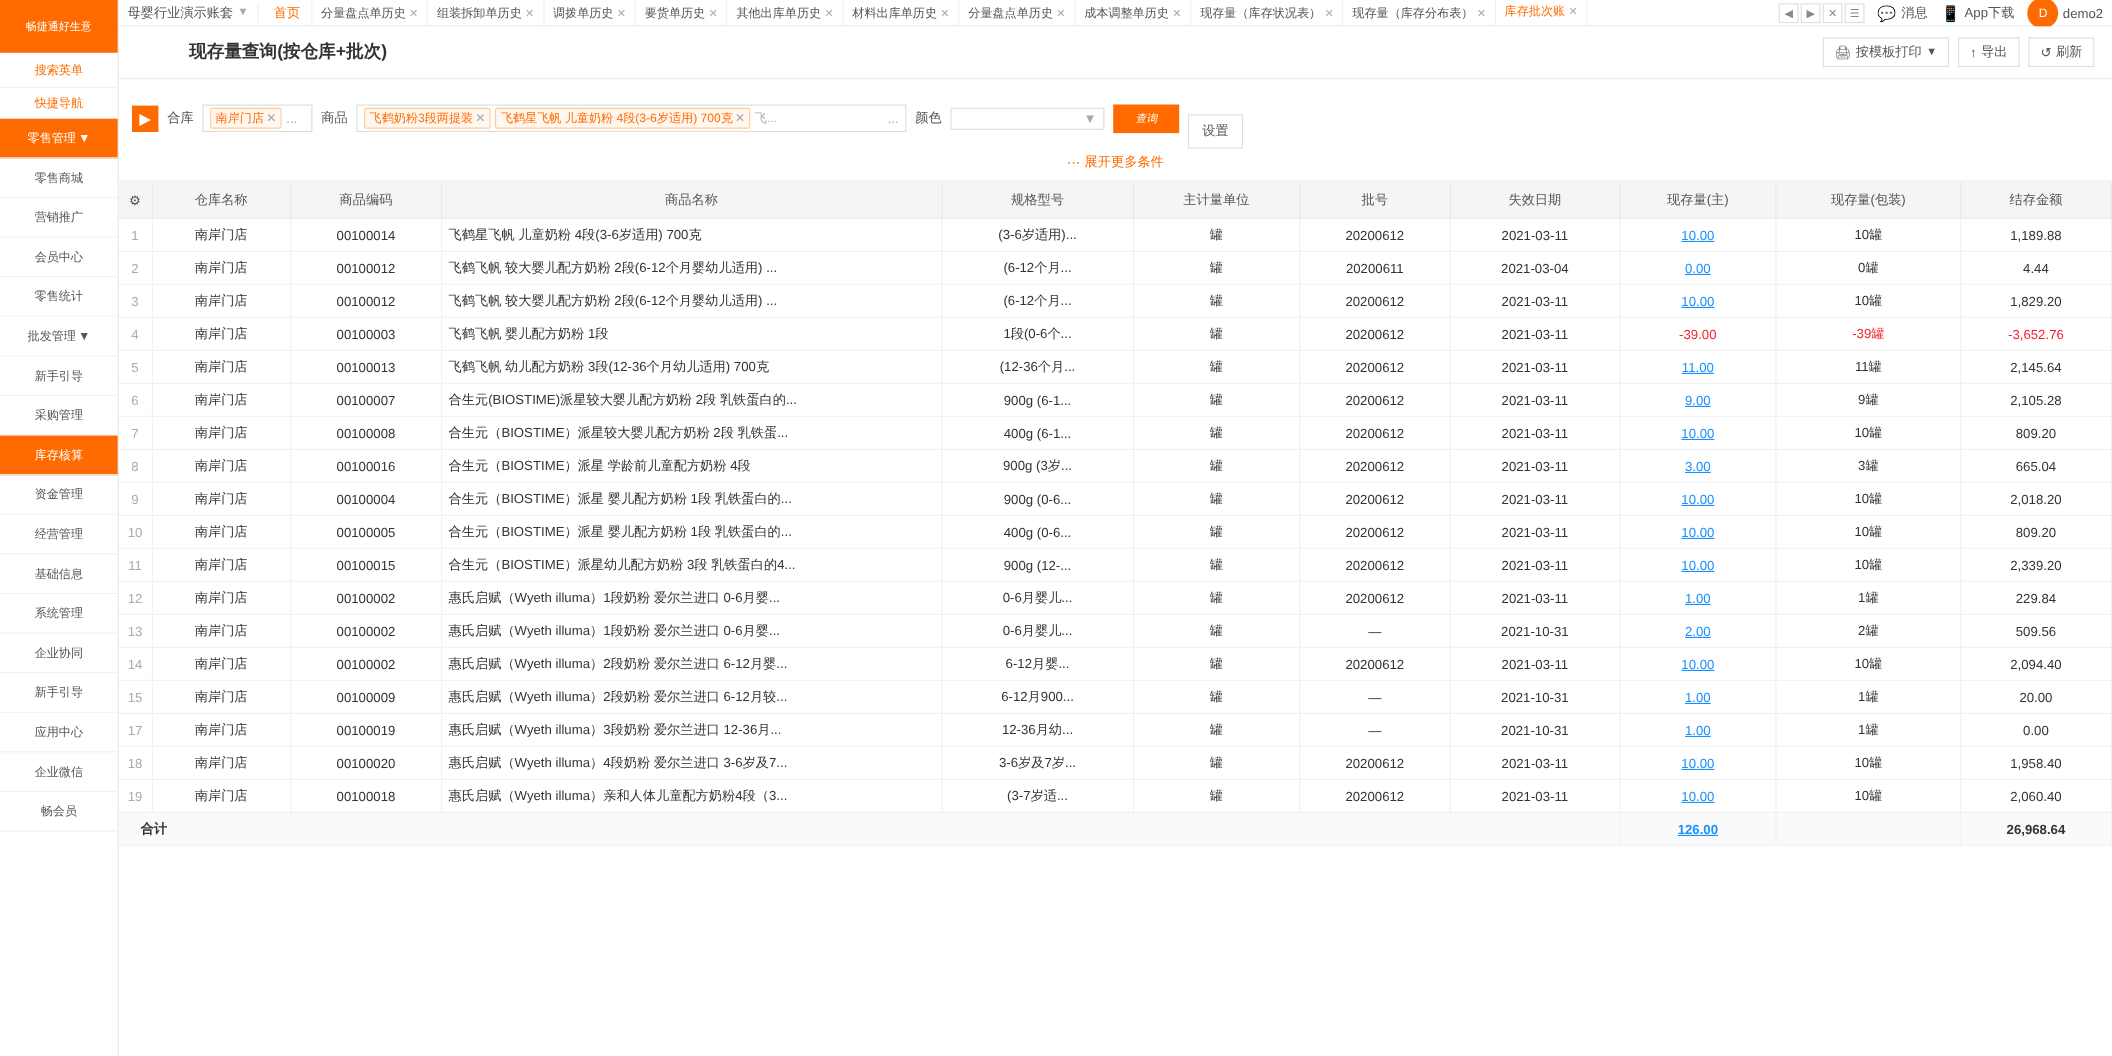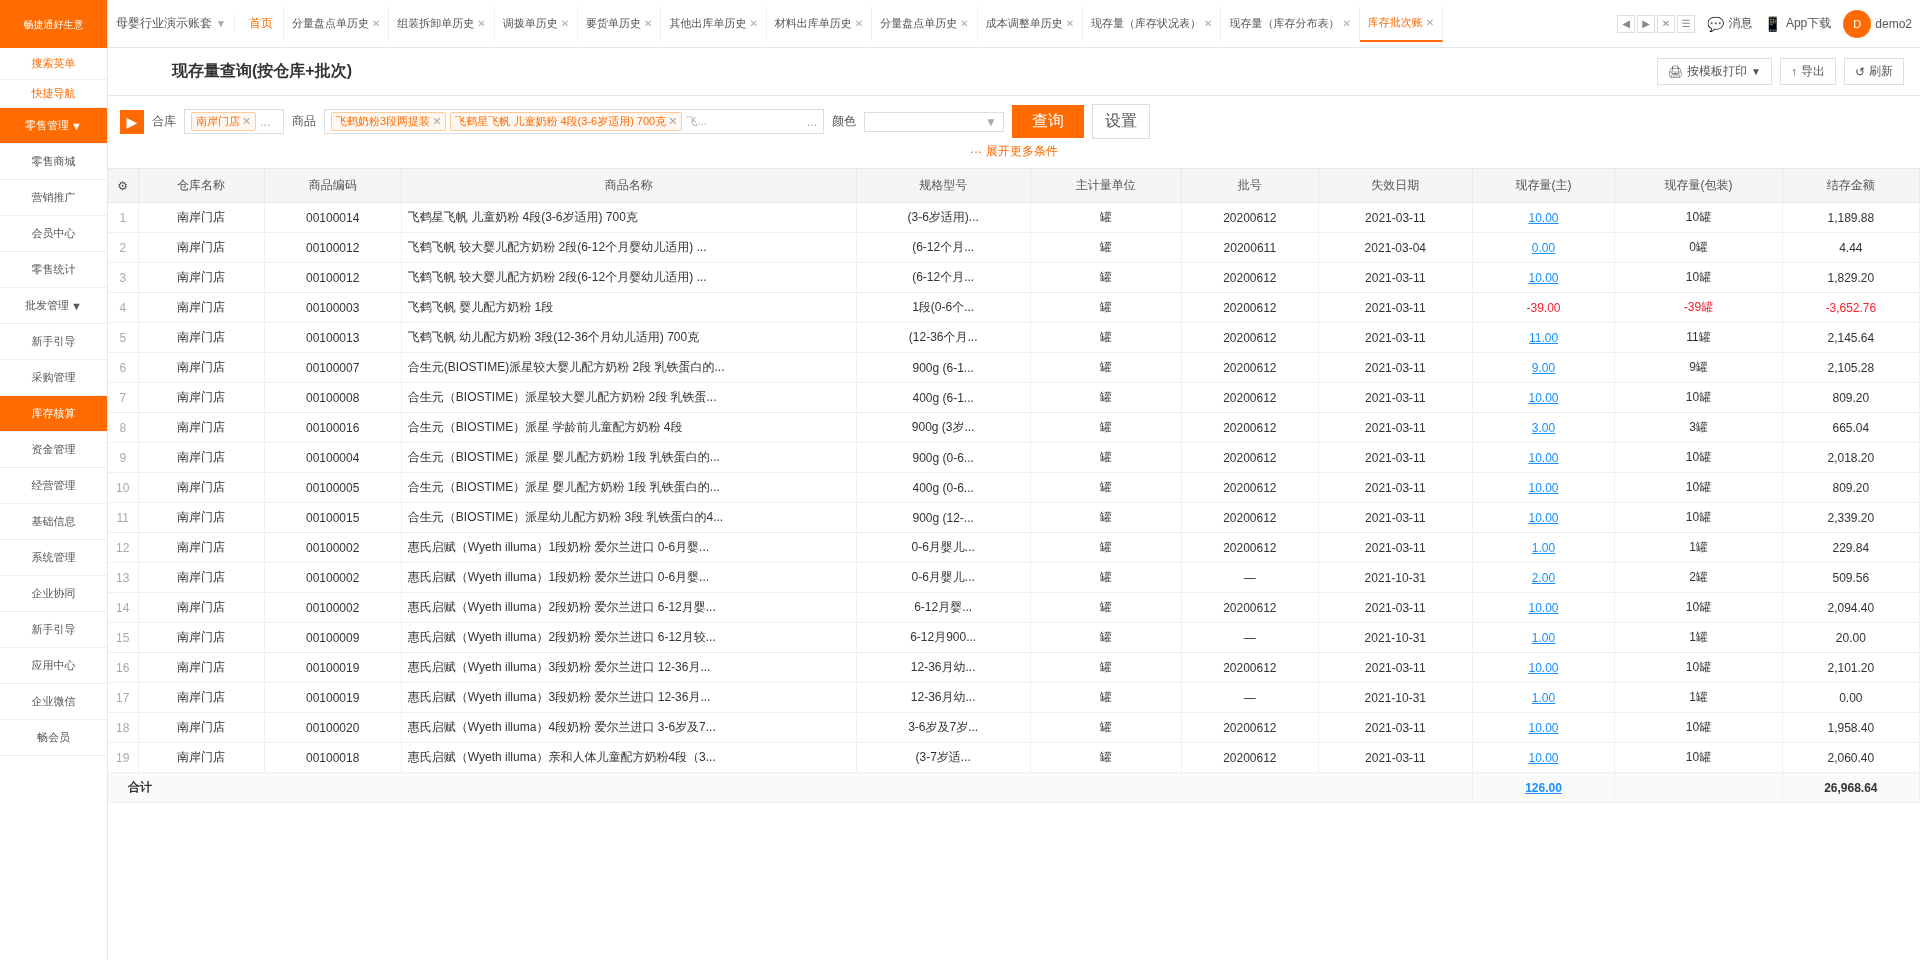--- a/index.html
+++ b/index.html
@@ -64,21 +64,21 @@
   <div class="sidebar-item">系统管理</div>
   <div class="sidebar-item">企业协同</div>
   <div class="sidebar-item">新手引导</div>
   <div class="sidebar-item">应用中心</div>
   <div class="sidebar-item">企业微信</div>
   <div class="sidebar-item">畅会员</div>
 </div>
 
 <div class="main">
 
-  <div style="background:#fff; border-bottom:1px solid #e8e8e8; display:flex; align-items:center; height:48px; padding:0 8px; flex-shrink:0;text-align:right;">
+  <div style="background:#fff; border-bottom:1px solid #e8e8e8; display:flex; align-items:center; height:24px; padding:0 8px; flex-shrink:0;text-align:right;">
     <div style="display:flex; align-items:center; gap:4px; padding-right:8px; border-right:1px solid #eee; margin-right:4px; flex-shrink:0;">
       <span style="font-size:12px; color:#555;">母婴行业演示账套</span>
       <span style="font-size:10px; color:#aaa;">▼</span>
     </div>
     <div style="display:flex; align-items:center; flex:1; overflow:hidden; gap:0;">
       <div style="padding:0 10px; height:36px; display:flex; align-items:center; font-size:12px; color:#ff6b00; cursor:pointer; border-right:1px solid #f0f0f0; white-space:nowrap;">
         <span>首页</span>
       </div>
       <div style="padding:0 8px; height:36px; display:flex; align-items:center; font-size:11px; color:#555; cursor:pointer; border-right:1px solid #f0f0f0; white-space:nowrap; gap:3px;">
         <span>分量盘点单历史</span>
@@ -191,22 +191,22 @@
         </div>
         <span style="color:#aaa; font-size:11px;">飞...</span>
         <span style="color:#aaa; cursor:pointer; margin-left:auto;">...</span>
       </div>
 
       <span style="font-size:12px; color:#555; white-space:nowrap; flex-shrink:0;">颜色</span>
       <div style="display:flex; align-items:center; gap:4px; border:1px solid #ddd; padding:2px 6px; min-width:120px; background:#fff; flex:0 0 140px;">
         <span style="color:#aaa; cursor:pointer; margin-left:auto;">▼</span>
       </div>
 
-      <button style="background:#ff6b00; color:#fff; border:none; padding:6px 20px; cursor:pointer; font-size:16px; flex-shrink:0;">查询</button>
-      <button style="background:#fff; border:1px solid #ddd; padding:6px 12px; cursor:pointer; font-size:16px; color:#555; flex-shrink:0;">设置</button>
+      <button style="background:#ff6b00; color:#fff; border:none; padding:6px 20px; cursor:pointer; font-size:10px; flex-shrink:0;font-style:italic;">查询</button>
+      <button style="background:#fff; border:1px solid #ddd; padding:6px 12px; cursor:pointer; font-size:12px; color:#555; flex-shrink:0;margin-top:24px;">设置</button>
     </div>
     <div style="text-align:center; padding:4px 0 0; color:#ff6b00; cursor:pointer; font-size:12px; display:flex; align-items:center; justify-content:center; gap:4px;">
       <span>⋯</span>
       <span>展开更多条件</span>
     </div>
   </div>
 
   <div class="table-wrap">
     <table>
       <thead>
@@ -416,33 +416,20 @@
             <td class="td-left" style="max-width:220px; overflow:hidden; text-overflow:ellipsis; white-space:nowrap;" title="惠氏启赋（Wyeth illuma）2段奶粉 爱尔兰进口 6-12月较...">惠氏启赋（Wyeth illuma）2段奶粉 爱尔兰进口 6-12月较...</td>
             <td>6-12月900...</td>
             <td>罐</td>
             <td>—</td>
             <td>2021-10-31</td>
             <td class="td-link">1.00</td>
             <td class="">1罐</td>
             <td class="">20.00</td>
           </tr>
           <tr>
-            <td class="row-num">16</td>
-            <td>南岸门店</td>
-            <td>00100019</td>
-            <td class="td-left" style="max-width:220px; overflow:hidden; text-overflow:ellipsis; white-space:nowrap;" title="惠氏启赋（Wyeth illuma）3段奶粉 爱尔兰进口 12-36月...">惠氏启赋（Wyeth illuma）3段奶粉 爱尔兰进口 12-36月...</td>
-            <td>12-36月幼...</td>
-            <td>罐</td>
-            <td>20200612</td>
-            <td>2021-03-11</td>
-            <td class="td-link">10.00</td>
-            <td class="">10罐</td>
-            <td class="">2,101.20</td>
-          </tr>
-          <tr>
             <td class="row-num">17</td>
             <td>南岸门店</td>
             <td>00100019</td>
             <td class="td-left" style="max-width:220px; overflow:hidden; text-overflow:ellipsis; white-space:nowrap;" title="惠氏启赋（Wyeth illuma）3段奶粉 爱尔兰进口 12-36月...">惠氏启赋（Wyeth illuma）3段奶粉 爱尔兰进口 12-36月...</td>
             <td>12-36月幼...</td>
             <td>罐</td>
             <td>—</td>
             <td>2021-10-31</td>
             <td class="td-link">1.00</td>
             <td class="">1罐</td>

